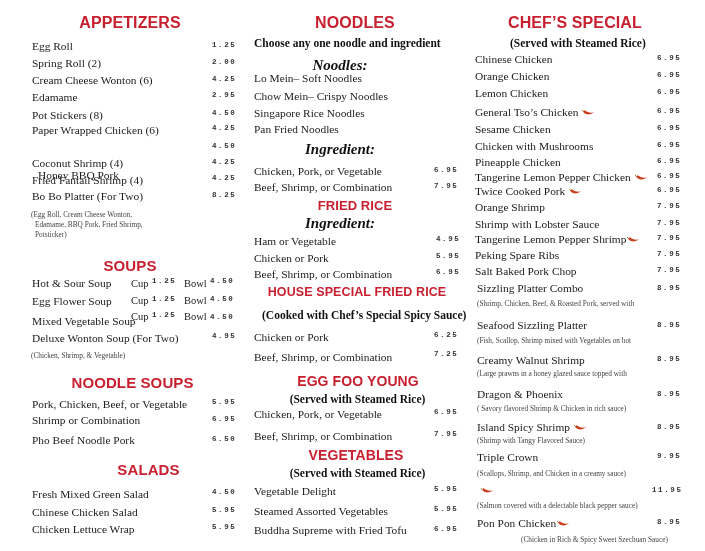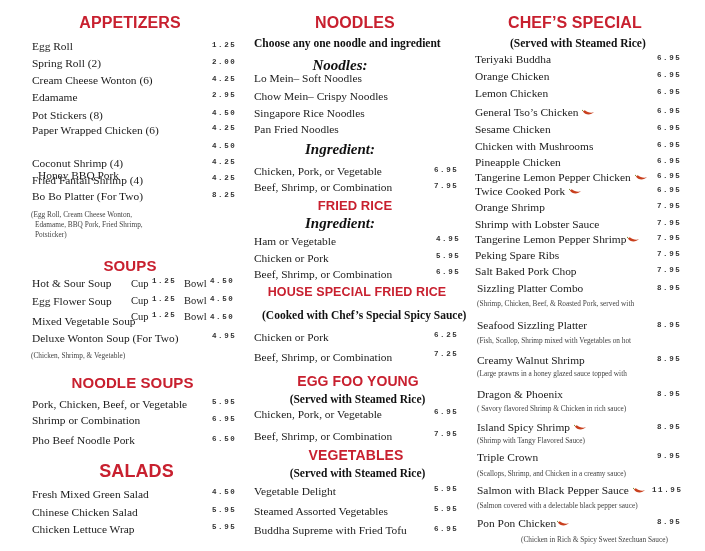--- a/index.html
+++ b/index.html
@@ -129,21 +129,21 @@
   <div class="heading" style="left:60px; top:374px; width:145px; font-size:15px;">NOODLE SOUPS</div>
   <div class="item" style="left:32px; top:398px;">Pork, Chicken, Beef, or Vegetable</div>
   <div class="price" style="left:212px; top:398px;">5.95</div>
   <div class="item" style="left:32px; top:414px;">Shrimp or Combination</div>
   <div class="price" style="left:212px; top:415px;">6.95</div>
   <div class="item" style="left:32px; top:434px;">Pho Beef Noodle Pork</div>
   <div class="price" style="left:212px; top:435px;">6.50</div>
 </div>
 
 <div>
-  <div class="heading" style="left:84px; top:461px; width:105px; font-size:18px;">SALADS</div>
+  <div class="heading" style="left:96px; top:461px; width:105px; font-size:15px;">SALADS</div>
   <div class="item" style="left:32px; top:488px;">Fresh Mixed Green Salad</div>
   <div class="price" style="left:212px; top:488px;">4.50</div>
   <div class="item" style="left:32px; top:506px;">Chinese Chicken Salad</div>
   <div class="price" style="left:212px; top:506px;">5.95</div>
   <div class="item" style="left:32px; top:523px;">Chicken Lettuce Wrap</div>
   <div class="price" style="left:212px; top:523px;">5.95</div>
 </div>
 
 <div>
   <div class="heading" style="left:300px; top:14px; width:110px; font-size:16px;">NOODLES</div>
@@ -197,21 +197,21 @@
   <div class="item" style="left:254px; top:505px;">Steamed Assorted Vegetables</div>
   <div class="price" style="left:434px; top:505px;">5.95</div>
   <div class="item" style="left:254px; top:524px;">Buddha Supreme with Fried Tofu</div>
   <div class="price" style="left:434px; top:525px;">6.95</div>
 </div>
 
 <div>
   <div class="heading" style="left:508px; top:14px; width:130px; font-size:16px;">CHEF’S SPECIAL</div>
   <div class="sub" style="left:510px; top:37px; width:130px;">(Served with Steamed Rice)</div>
 
-  <div class="item" style="left:475px; top:53px;">Teriyaki Buddha</div>
+  <div class="item" style="left:475px; top:53px;">Chinese Chicken</div>
   <div class="price" style="left:657px; top:54px;">6.95</div>
   <div class="item" style="left:475px; top:70px;">Orange Chicken</div>
   <div class="price" style="left:657px; top:71px;">6.95</div>
   <div class="item" style="left:475px; top:87px;">Lemon Chicken</div>
   <div class="price" style="left:657px; top:88px;">6.95</div>
 
   <div class="item" style="left:475px; top:106px;">
     <span>General Tso’s Chicken</span><svg class="pepper" viewBox="0 0 14 8">
         <path d="M1 2 C3 6, 9 7, 13 3 C11 4, 6 4, 3 1 Z" fill="#c9401e"></path>
         <path d="M1 2 L0 0.5" stroke="#7a8a2a" stroke-width="1"></path>
@@ -283,21 +283,21 @@
       </svg>
   </div>
   <div class="price" style="left:657px; top:423px;">8.95</div>
   <div class="note" style="left:477px; top:436px;">(Shrimp with Tangy Flavored Sauce)</div>
 
   <div class="item" style="left:477px; top:451px;">Triple Crown</div>
   <div class="price" style="left:657px; top:452px;">9.95</div>
   <div class="note" style="left:477px; top:469px;">(Scallops, Shrimp, and Chicken in a creamy sauce)</div>
 
   <div class="item" style="left:477px; top:484px;">
-    <span>Salmon with Black Pepper Sauce</span><svg class="pepper" viewBox="0 0 14 8">
+    <svg class="pepper" viewBox="0 0 14 8">
         <path d="M1 2 C3 6, 9 7, 13 3 C11 4, 6 4, 3 1 Z" fill="#c9401e"></path>
         <path d="M1 2 L0 0.5" stroke="#7a8a2a" stroke-width="1"></path>
       </svg>
   </div>
   <div class="price" style="left:652px; top:486px;">11.95</div>
   <div class="note" style="left:477px; top:501px;">(Salmon covered with a delectable black pepper sauce)</div>
 
   <div class="item" style="left:477px; top:517px;">
     <span>Pon Pon Chicken</span><svg class="pepper" style="margin-left:1px" viewBox="0 0 14 8">
         <path d="M1 2 C3 6, 9 7, 13 3 C11 4, 6 4, 3 1 Z" fill="#c9401e"></path>

